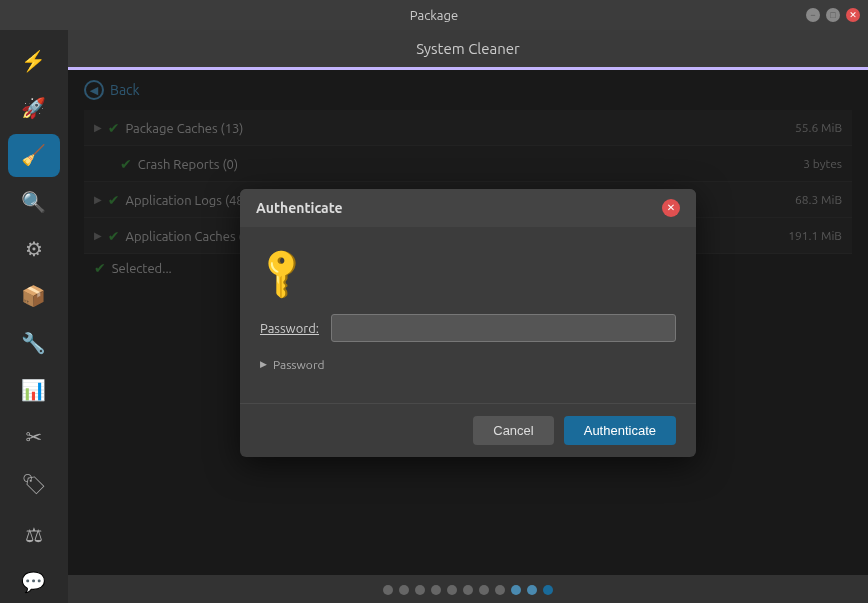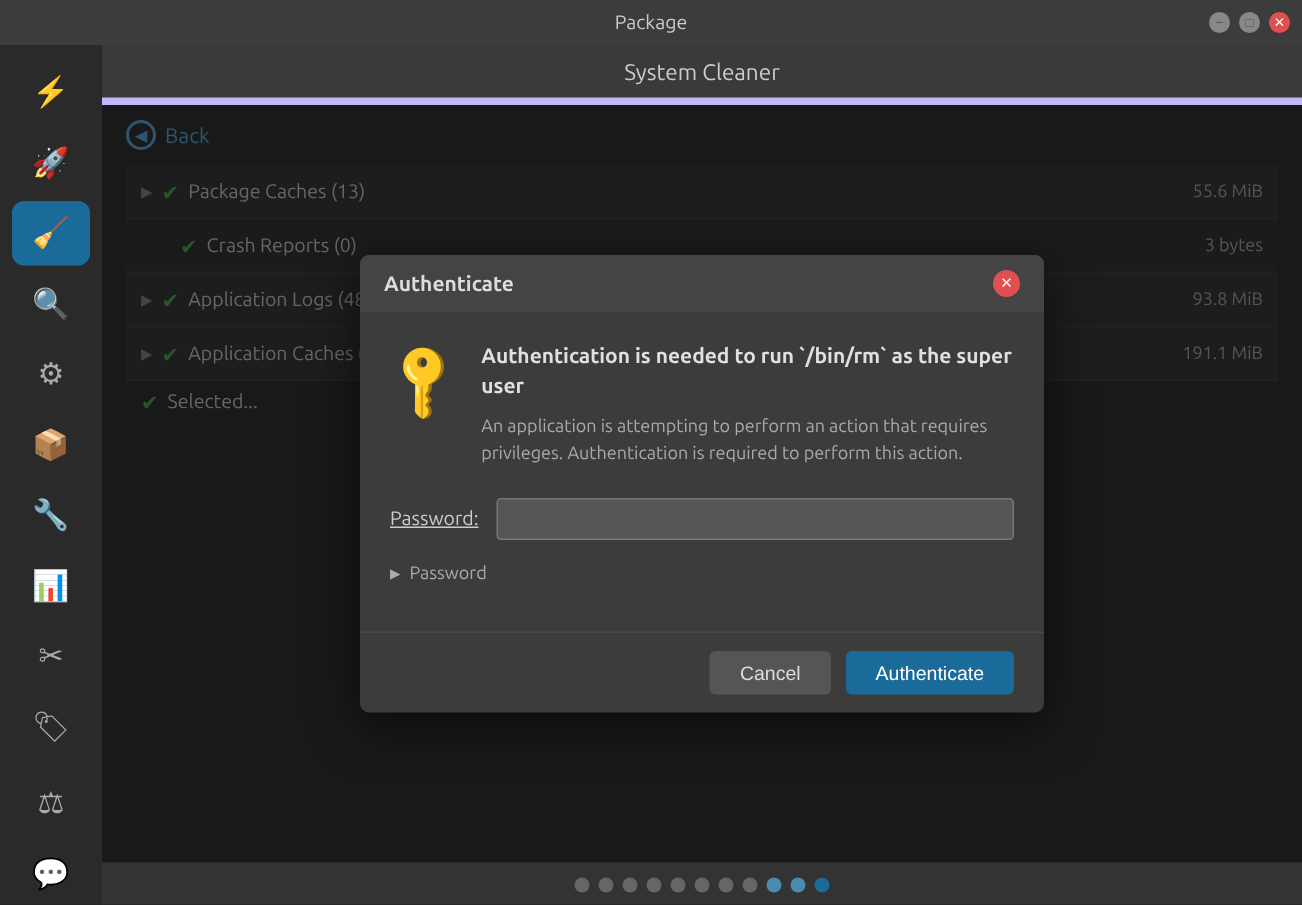--- a/index.html
+++ b/index.html
@@ -88,21 +88,21 @@
       flex-direction: column;
     }
 
     
     .page-title-bar {
       height: 40px;
       background: #3a3a3a;
       display: flex;
       align-items: center;
       justify-content: center;
-      border-bottom: 5px solid #c4b5fd;
+      border-bottom: 3px solid #c4b5fd;
     }
     .page-title {
       color: #ccc;
       font-size: 15px;
     }
 
     
     .content-area {
       flex: 1;
       padding: 10px 16px;
@@ -372,21 +372,21 @@
       <div class="list-item sub">
         <span class="check-icon">✔</span>
         <span>Crash Reports (0)</span>
         <span class="size">3 bytes</span>
       </div>
 
       <div class="list-item">
         <span class="expand-arrow">▶</span>
         <span class="check-icon">✔</span>
         <span>Application Logs (48)</span>
-        <span class="size">93.8 MiB</span>
+        <span class="size">68.3 MiB</span>
       </div>
 
       <div class="list-item">
         <span class="expand-arrow">▶</span>
         <span class="check-icon">✔</span>
         <span>Application Caches (9)</span>
         <span class="size">191.1 MiB</span>
       </div>
 
       <div class="selected-label">
@@ -398,24 +398,20 @@
         <div class="modal">
 
           <div class="modal-header">
             <span class="modal-title">Authenticate</span>
             <button class="modal-close">✕</button>
           </div>
 
           <div class="modal-body">
             <div class="modal-icon-row">
               <span class="key-icon">🔑</span>
-              <div class="modal-text-block">
-                <div class="modal-main-text">Authentication is needed to run `/bin/rm` as the super user</div>
-                <div class="modal-sub-text">An application is attempting to perform an action that requires privileges. Authentication is required to perform this action.</div>
-              </div>
             </div>
 
             <div class="password-row">
               <label class="password-label">Password:</label>
               <input class="password-input" type="password" placeholder="" style="">
             </div>
 
             <div class="details-row">
               <span class="details-arrow">▶</span>
               <span>Password</span>

